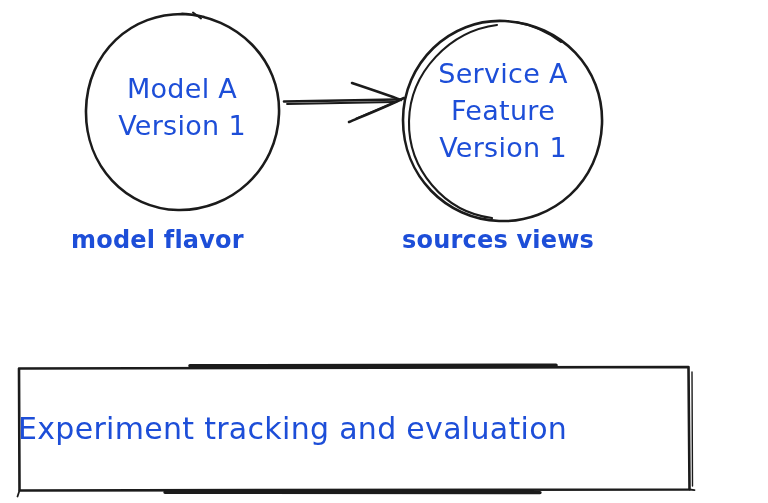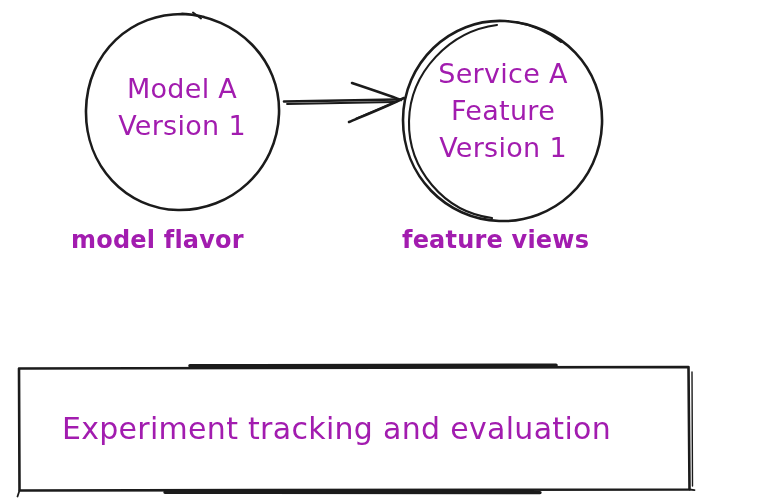--- a/index.html
+++ b/index.html
@@ -19,21 +19,21 @@
   #sketch-layer {
     position: absolute;
     left: 0;
     top: 0;
     width: 768px;
     height: 503px;
   }
   .txt {
     position: absolute;
     white-space: nowrap;
-    color: #a21caf;
+    color: #1d4ed8;
   }
   .node-label {
     text-align: center;
     font-size: 27px;
     line-height: 37px;
     letter-spacing: 0.3px;
   }
   #model-node-label {
     left: 82px;
     top: 70px;
@@ -59,21 +59,21 @@
     top: 221px;
   }
   #bottom-box-label-wrap {
     position: absolute;
     left: 18px;
     top: 366px;
     width: 593px;
     height: 125px;
     display: flex;
     align-items: center;
-    justify-content: flex-end;
+    justify-content: flex-start;
   }
   #bottom-box-label {
     position: static;
     font-size: 30px;
     letter-spacing: 0.3px;
   }
 </style>
 </head>
 <body>
 
@@ -124,20 +124,20 @@
     <div>Service A</div>
     <div>Feature</div>
     <div>Version 1</div>
   </div>
 
   <div id="model-caption" class="txt caption">
     <div>model flavor</div>
   </div>
 
   <div id="feature-caption" class="txt caption">
-    <div>feature views</div>
+    <div>sources views</div>
   </div>
 
   <div id="bottom-box-label-wrap">
     <div id="bottom-box-label" class="txt">Experiment tracking and evaluation</div>
   </div>
 
 </div>
 
 </body></html>

